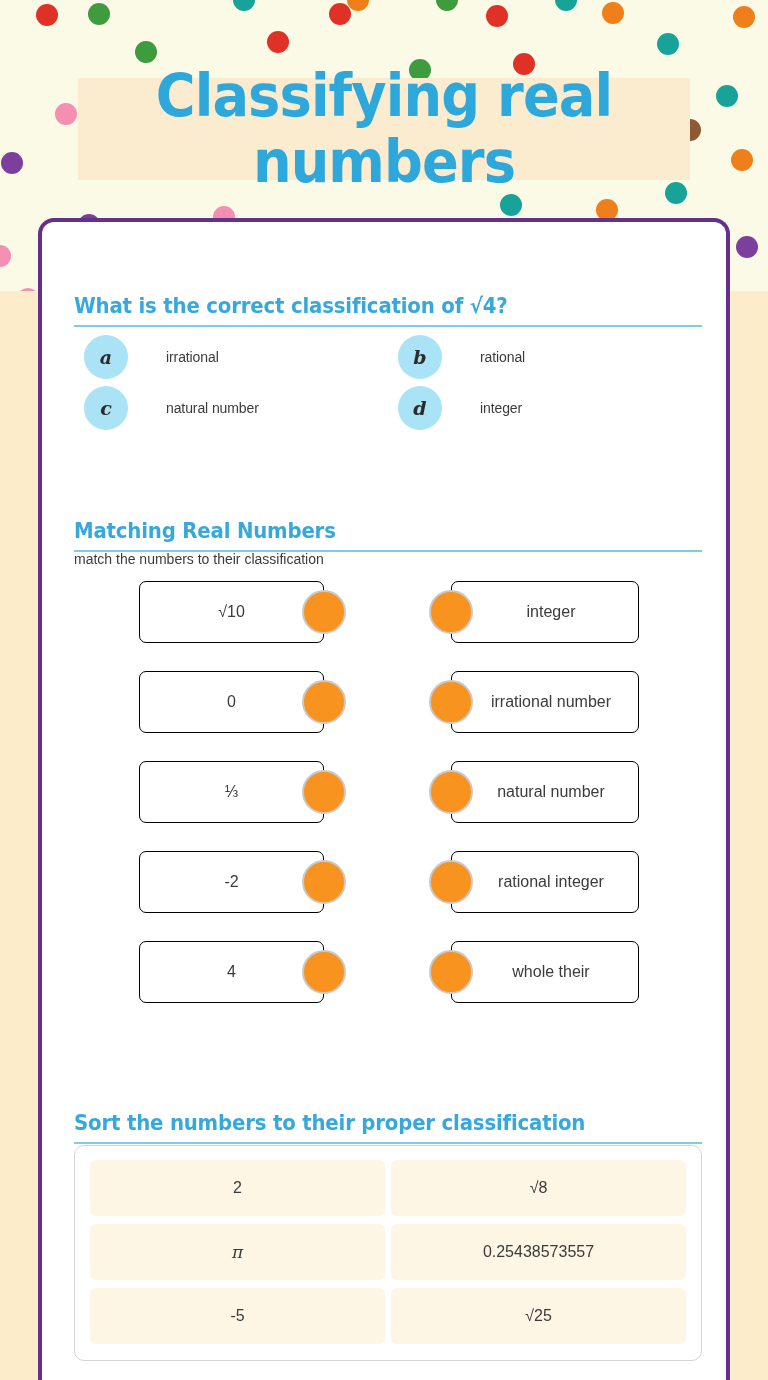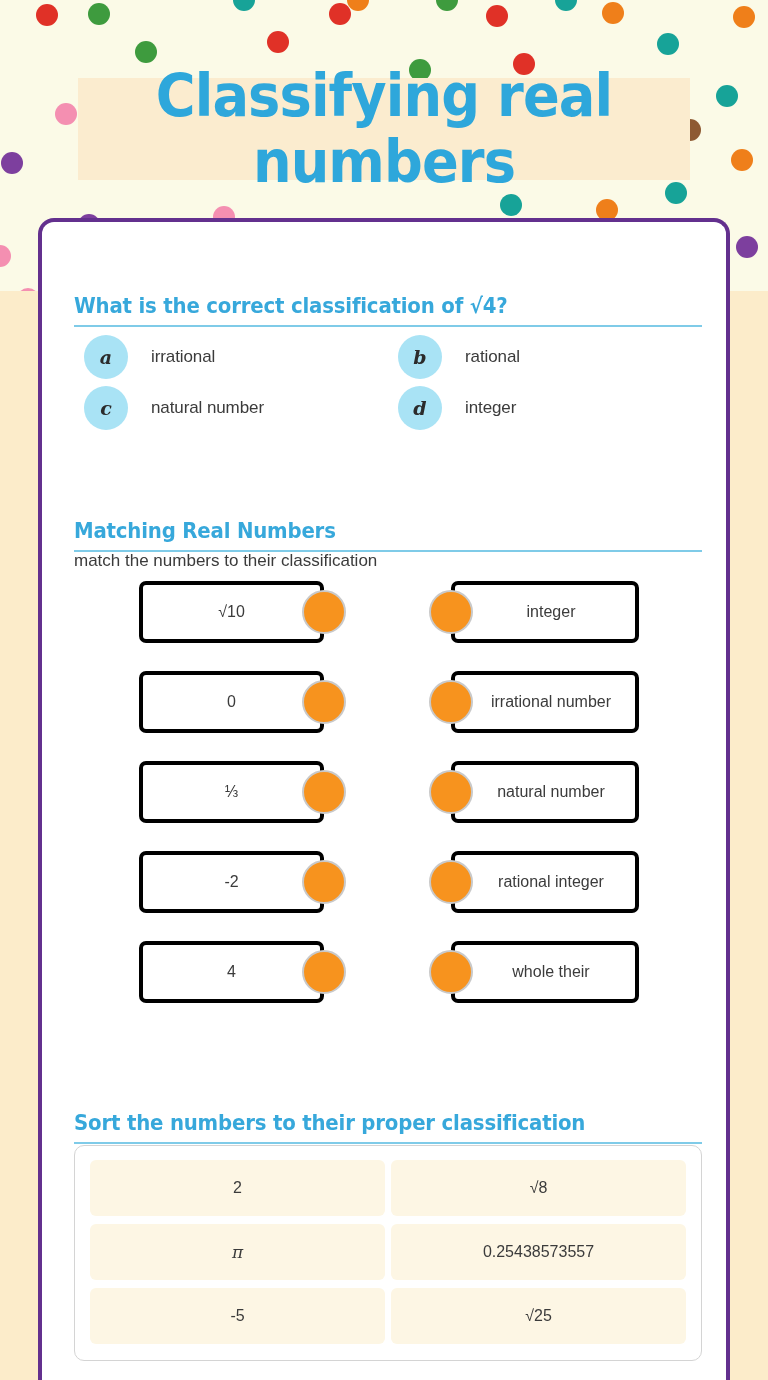--- a/index.html
+++ b/index.html
@@ -132,50 +132,50 @@
     margin-left: 10px;
   }
   .mc-letter {
     font-family: "DejaVu Serif", serif;
     font-style: italic;
     font-weight: bold;
     font-size: 19px;
     color: #2b2b2b;
   }
   .mc-label {
-    margin-left: 23px;
-    font-size: 17px;
+    margin-left: 38px;
+    font-size: 14px;
     color: #3b3b3b;
     letter-spacing: -0.1px;
   }
 
   
   #match-instruction {
     position: absolute;
     left: 0;
     top: 32px;
-    font-size: 17px;
+    font-size: 14px;
     color: #3b3b3b;
   }
   #match-rows {
     position: absolute;
     left: 0;
     top: 62px;
     width: 628px;
   }
   .match-row {
     position: relative;
     height: 90px;
   }
   .match-box {
     position: absolute;
     box-sizing: border-box;
     height: 62px;
     top: 0;
-    border: 4px solid #000000;
+    border: 1px solid #000000;
     border-radius: 7px;
     background: #ffffff;
     display: flex;
     align-items: center;
     justify-content: center;
     font-size: 16px;
     color: #3b3b3b;
   }
   .match-box.left  { left: 65px;  width: 185px; }
   .match-box.right { left: 377px; width: 188px; }

